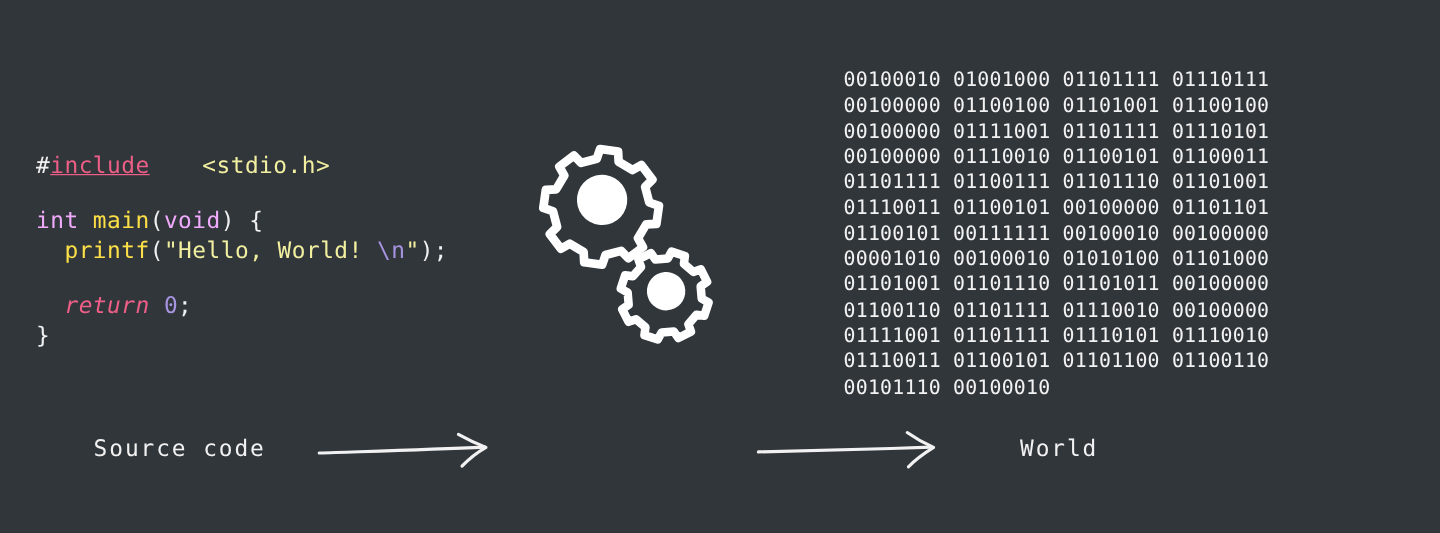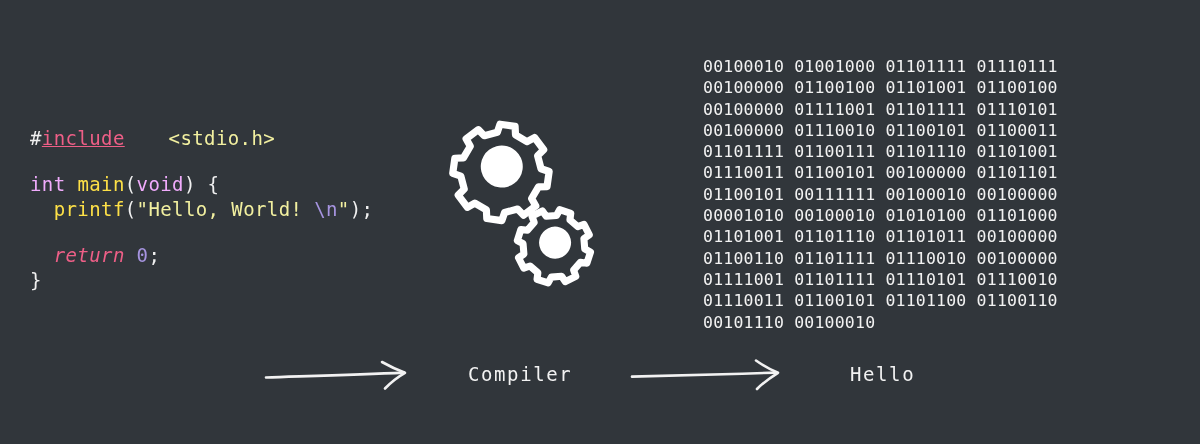--- a/index.html
+++ b/index.html
@@ -124,34 +124,34 @@
                  L -49,19 L -59.5,17 L -59.5,-2 L -49,-4
                  L -42.5,-19.5 L -49,-28 L -35.5,-41.5 L -27,-35
                  L -11.5,-41.5 Z" fill="none" stroke="#ffffff" stroke-width="11.5" stroke-linejoin="round" stroke-linecap="round" transform="scale(0.615) translate(0,-7)"></path>
         <circle cx="0" cy="-3.5" r="16" fill="#ffffff"></circle>
       </g>
     </svg>
   </div>
 
   <div id="binary-panel"><div class="bin-line">00100010 01001000 01101111 01110111</div><div class="bin-line">00100000 01100100 01101001 01100100</div><div class="bin-line">00100000 01111001 01101111 01110101</div><div class="bin-line">00100000 01110010 01100101 01100011</div><div class="bin-line">01101111 01100111 01101110 01101001</div><div class="bin-line">01110011 01100101 00100000 01101101</div><div class="bin-line">01100101 00111111 00100010 00100000</div><div class="bin-line">00001010 00100010 01010100 01101000</div><div class="bin-line">01101001 01101110 01101011 00100000</div><div class="bin-line">01100110 01101111 01110010 00100000</div><div class="bin-line">01111001 01101111 01110101 01110010</div><div class="bin-line">01110011 01100101 01101100 01100110</div><div class="bin-line">00101110 00100010</div></div>
 
+  <div class="caption" id="label-source">Source code</div>
 
   <div class="arrow" id="arrow-1">
     <svg viewBox="0 0 160 34" xmlns="http://www.w3.org/2000/svg">
       <path d="M 2,19.5 C 40,18.2 92,16.8 140,14.6" fill="none" stroke="#f2f2f2" stroke-width="2.6" stroke-linecap="round"></path>
       <path d="M 118,4 C 126,8.5 134,12.2 141,14.8
                C 134,18.8 127,24.2 121,30.5" fill="none" stroke="#f2f2f2" stroke-width="2.6" stroke-linecap="round" stroke-linejoin="round"></path>
     </svg>
   </div>
 
-  <div class="caption" id="label-compiler">Compiler</div>
 
   <div class="arrow" id="arrow-2">
     <svg viewBox="0 0 160 34" xmlns="http://www.w3.org/2000/svg">
       <path d="M 2,18.6 C 42,17.8 96,16.4 146,14.6" fill="none" stroke="#f2f2f2" stroke-width="2.6" stroke-linecap="round"></path>
       <path d="M 126,2.5 C 133,7.5 141,11.8 148,14.8
                C 141,19.2 133,24.8 127,31" fill="none" stroke="#f2f2f2" stroke-width="2.6" stroke-linecap="round" stroke-linejoin="round"></path>
     </svg>
   </div>
 
-  <div class="caption" id="label-binary">Hello</div>
+  <div class="caption" id="label-binary">World</div>
 
 </div>
 
 </body></html>

